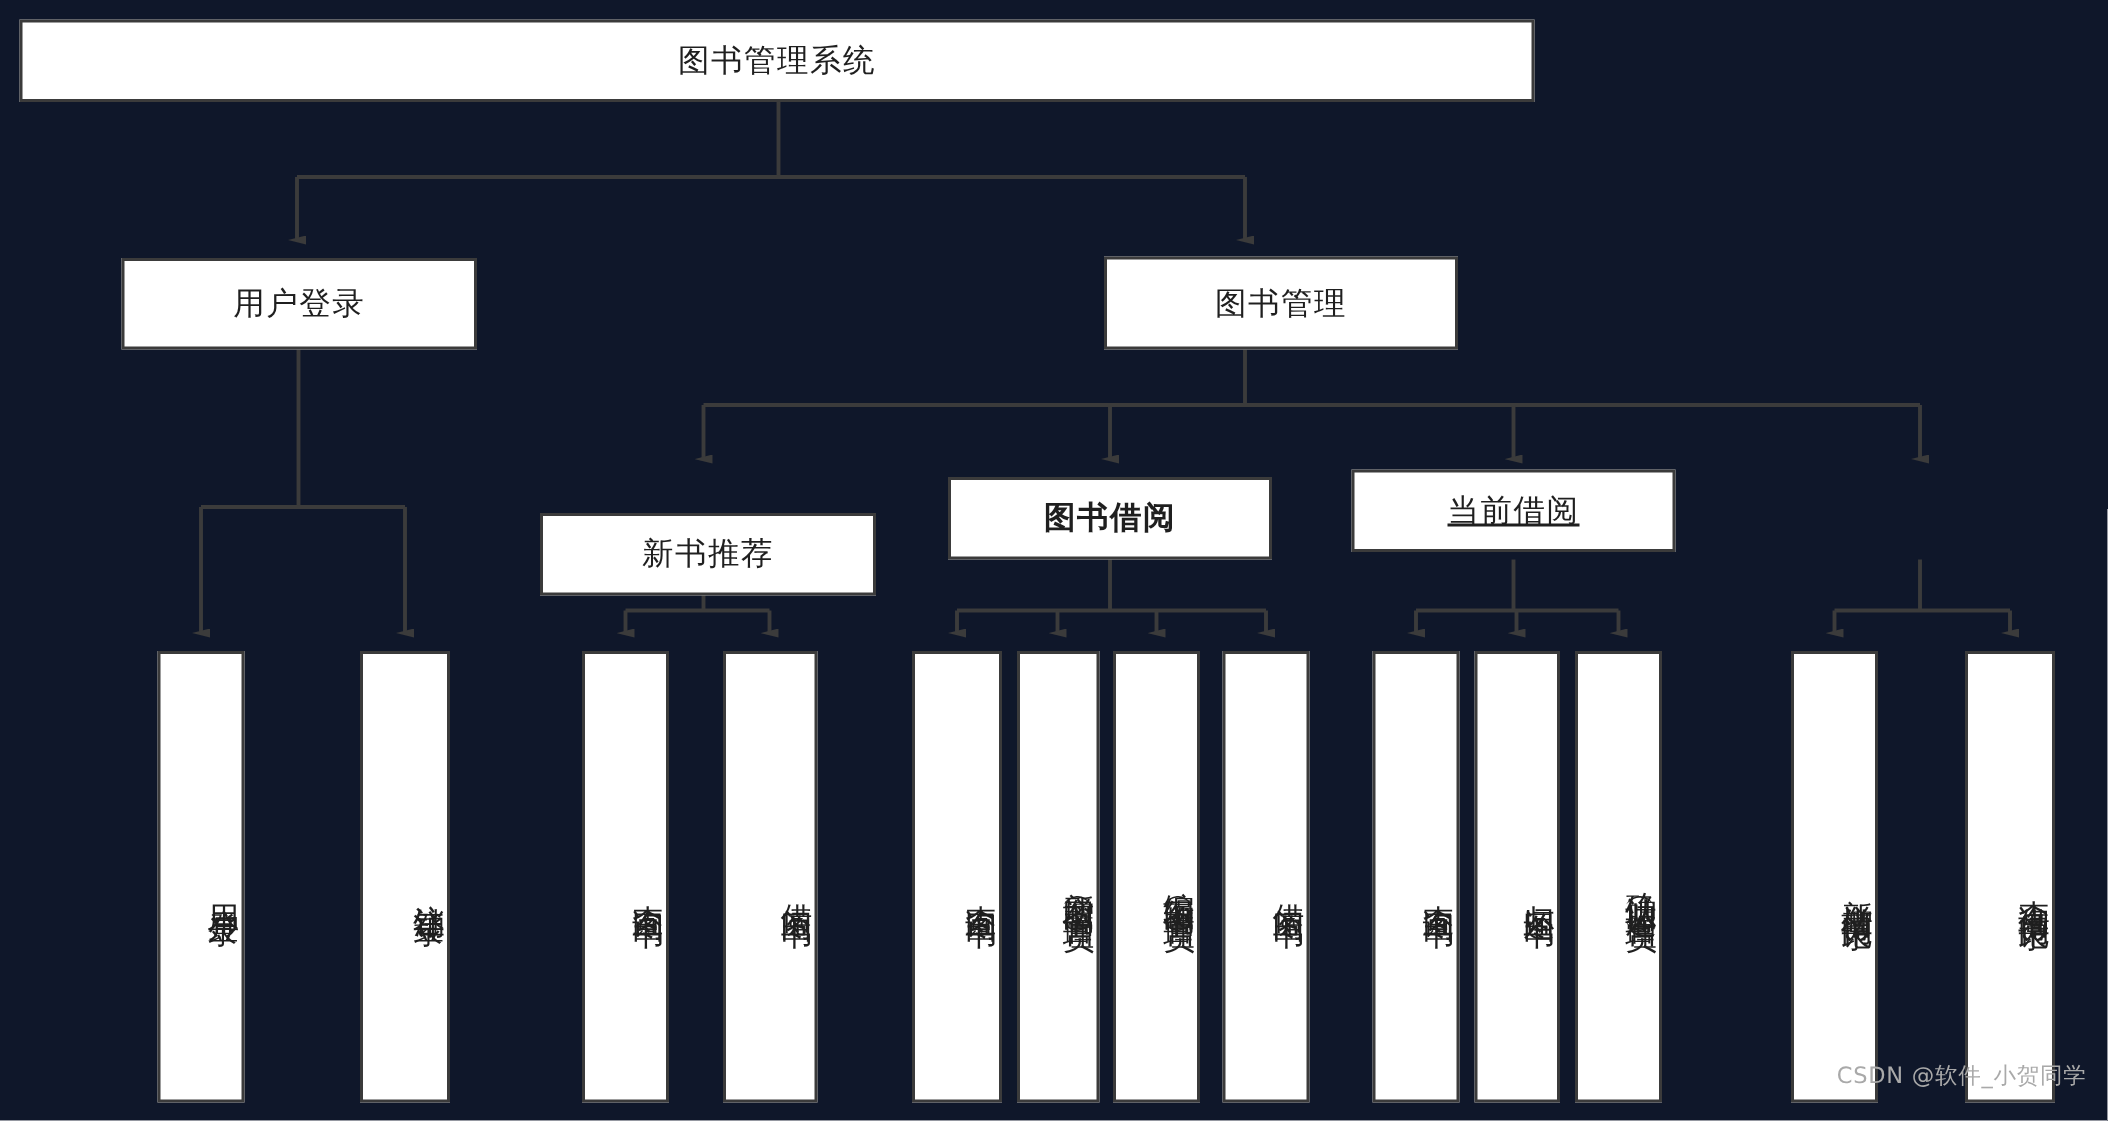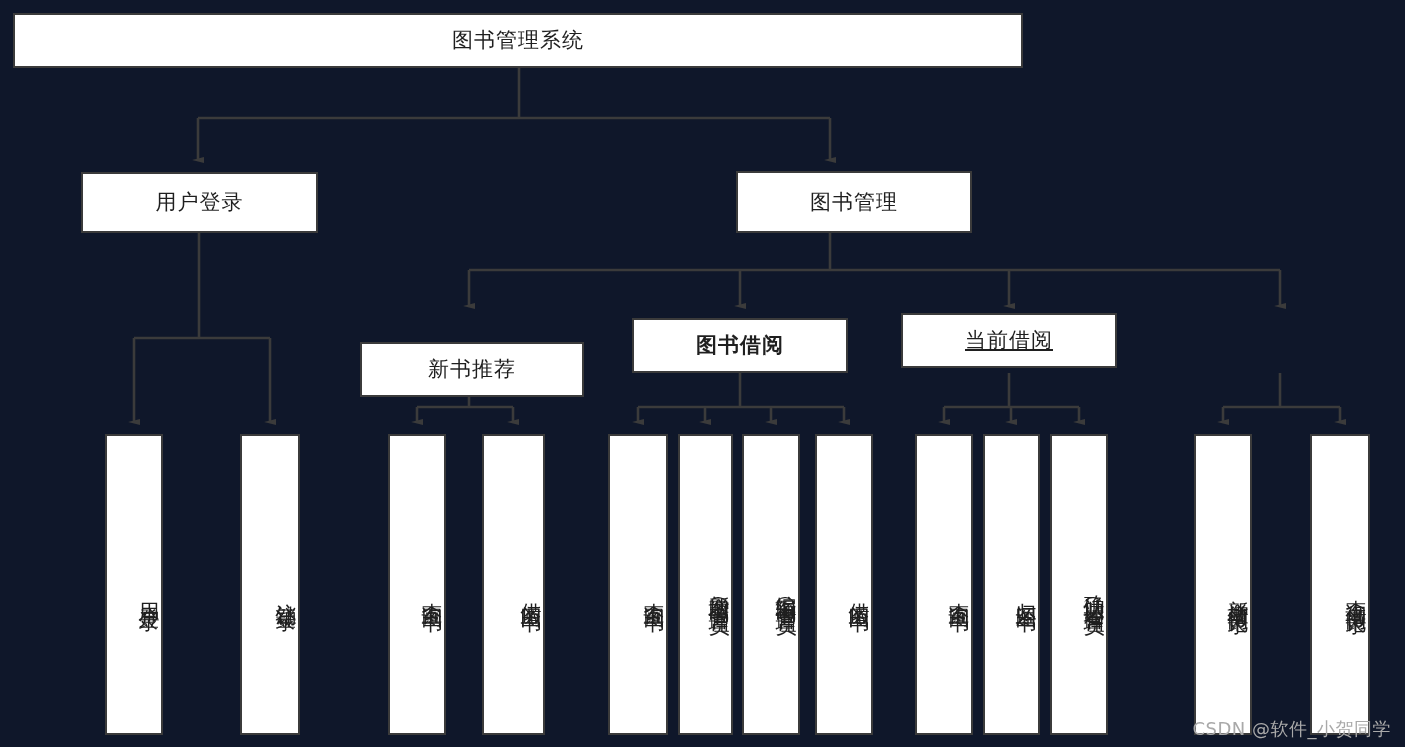--- a/index.html
+++ b/index.html
@@ -49,22 +49,22 @@
     justify-content: center;
   }
   .node.vert span {
     writing-mode: vertical-rl;
     text-orientation: upright;
     white-space: pre-line;
   }
   #watermark {
     position: absolute;
     right: 14px;
-    bottom: 6px;
-    font-size: 18px;
+    bottom: 20px;
+    font-size: 15px;
     color: #a9a9a9;
     white-space: nowrap;
     letter-spacing: 0.5px;
     margin-left: 36px;
   }
 </style>
 </head>
 <body>
 
 <div id="stage">

